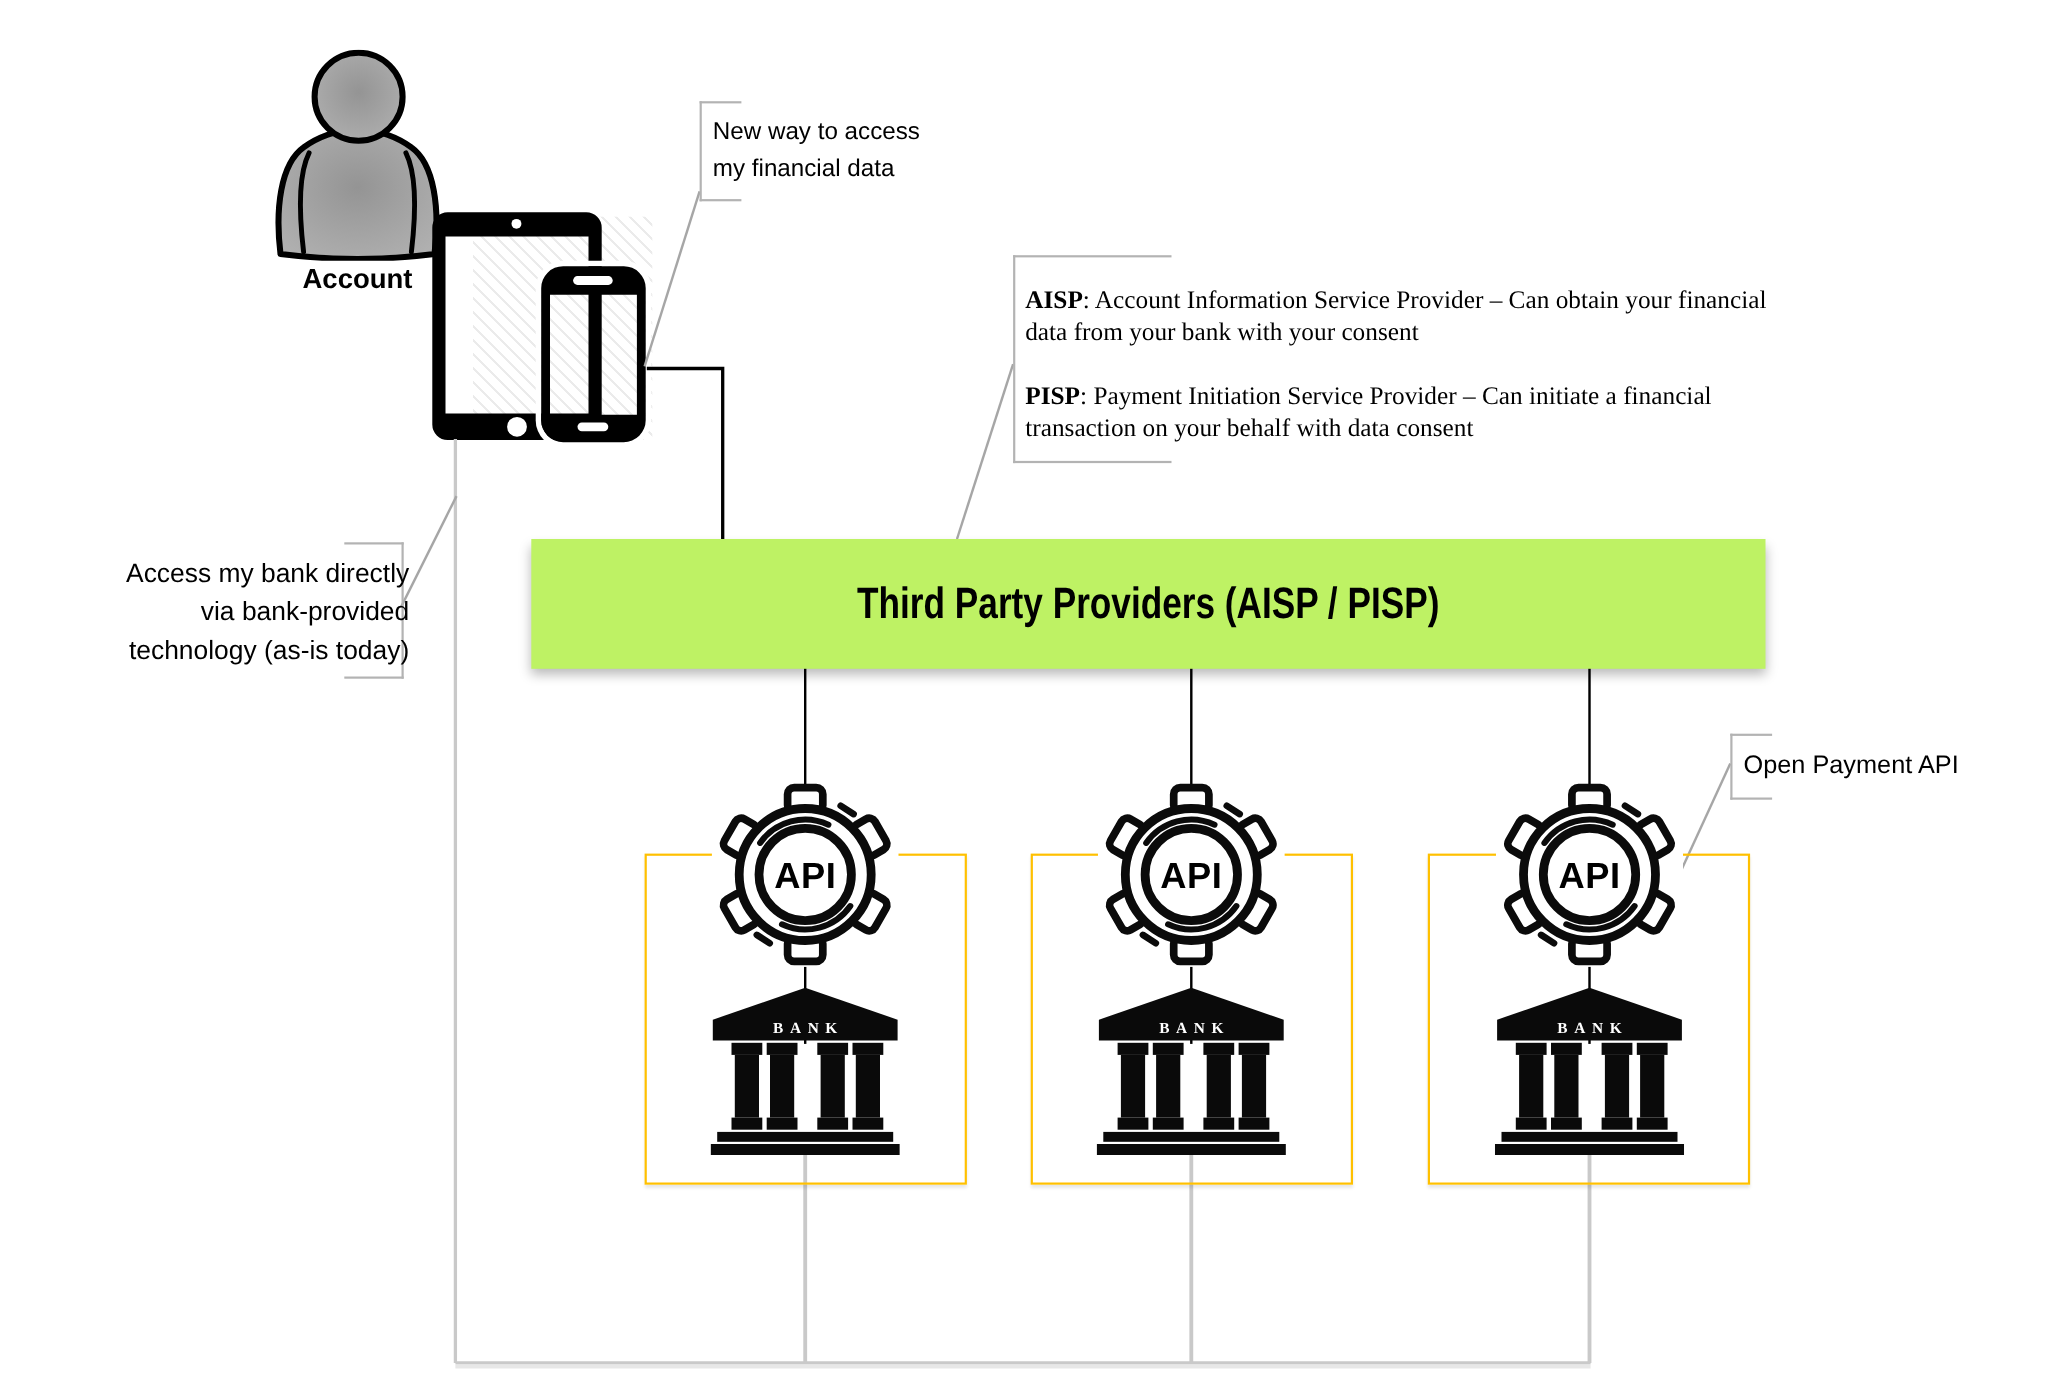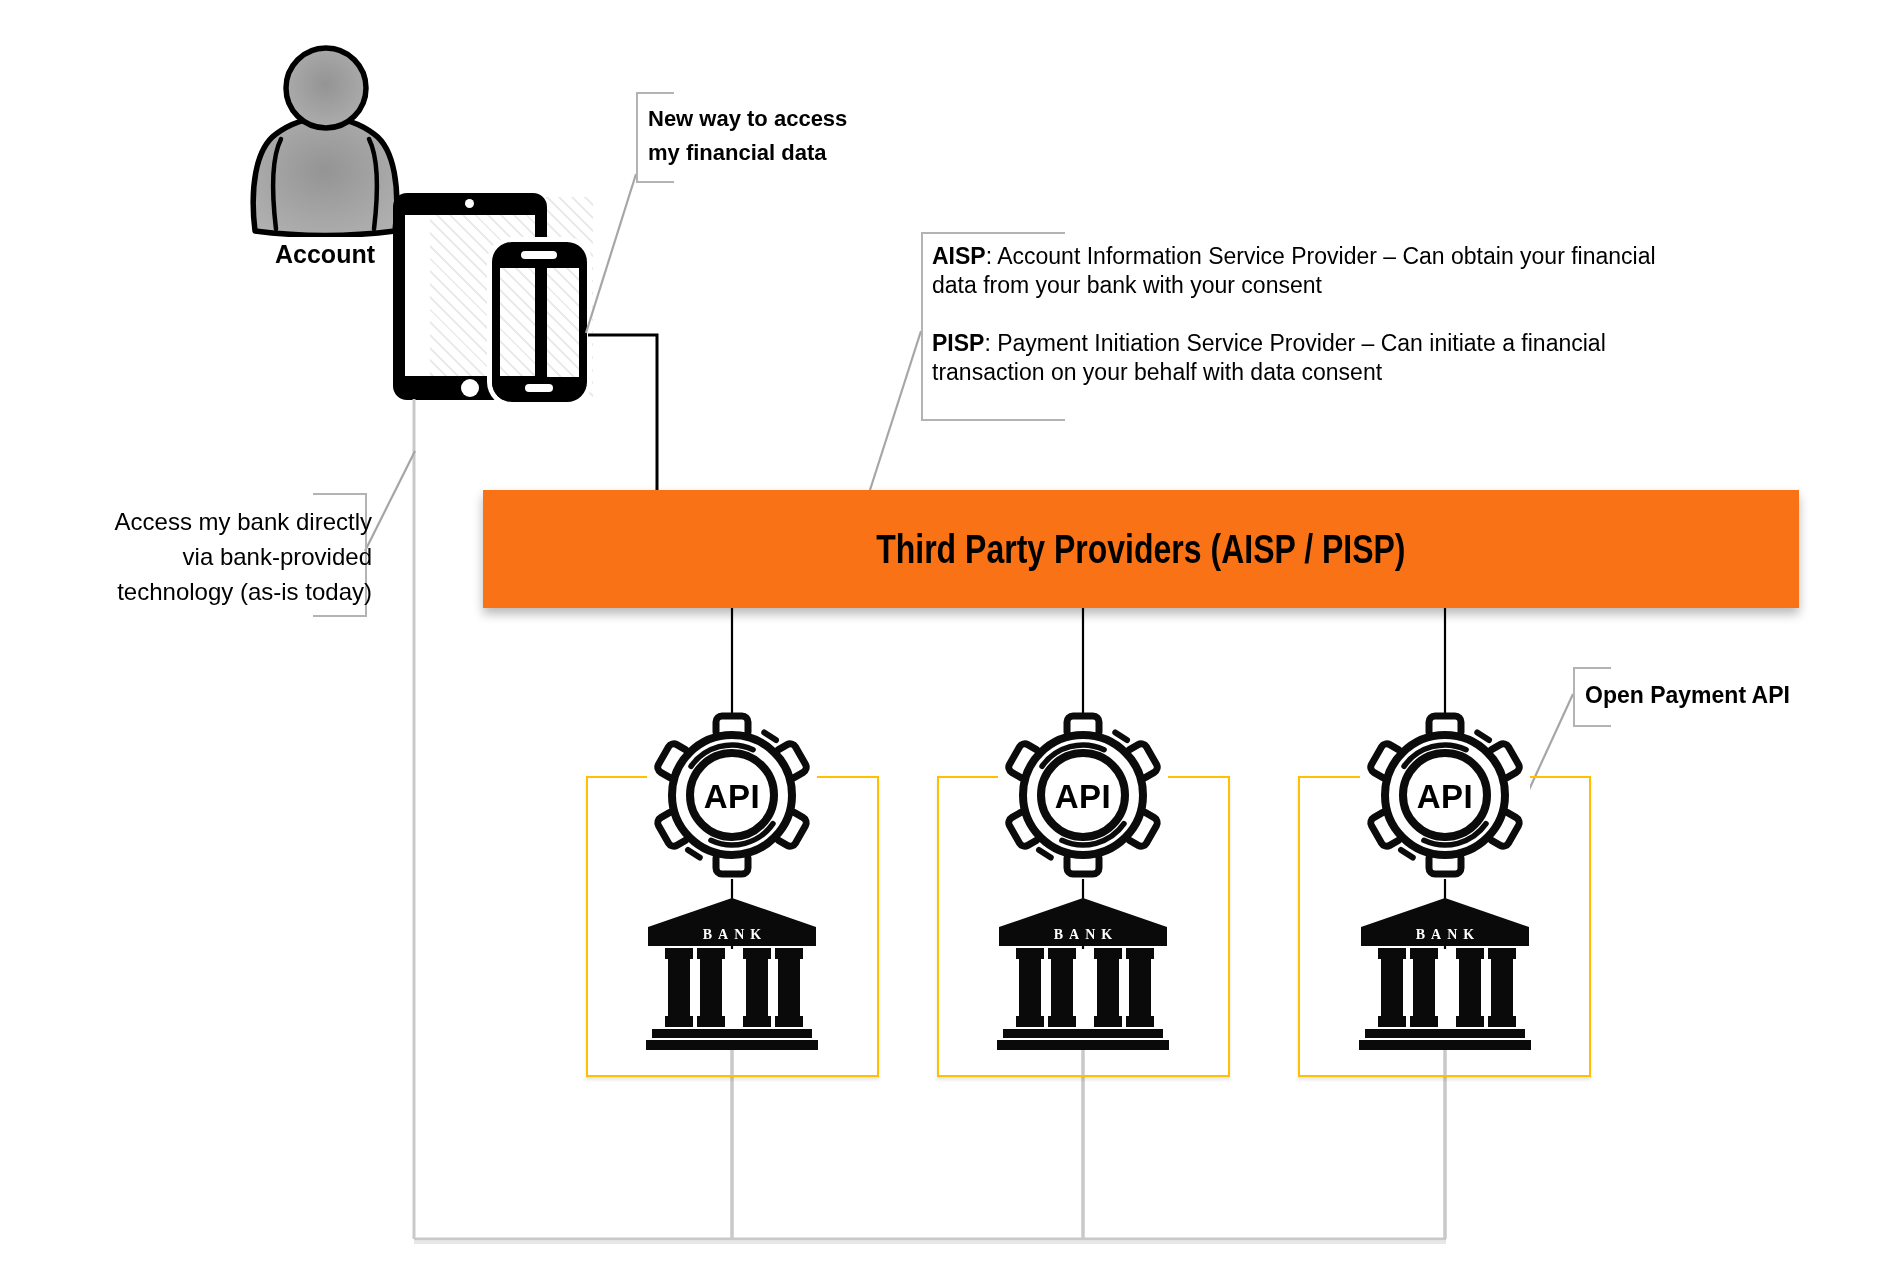--- a/index.html
+++ b/index.html
@@ -26,40 +26,40 @@
   .phone{
     box-sizing:border-box;width:95px;height:160px;border-radius:20px;
     border-style:solid;border-color:#000;border-width:26px 8px 25px 8px;background:transparent;
     box-shadow:0 0 0 5px #fff;
   }
   .phone .spk{position:absolute;width:36px;height:8px;border-radius:4px;background:#fff;left:21px;top:-17px;}
   .phone .home{position:absolute;width:28px;height:8px;border-radius:4px;background:#fff;left:25px;top:116px;}
 
   
   .banner{
-    left:483px;top:490px;width:1316px;height:118px;background:#f97316;
+    left:483px;top:490px;width:1122px;height:118px;background:#bef264;
     display:flex;align-items:center;justify-content:center;
     box-shadow:0 6px 10px rgba(0,0,0,.28);
   }
   .banner .t{
     font-size:40px;font-weight:bold;white-space:nowrap;
     display:inline-block;transform:scaleX(.8);letter-spacing:0;
   }
 
   
   .bankbox{
     width:293px;height:301px;border:2px solid #FFC000;box-sizing:border-box;top:776px;
     box-shadow:0 3px 3px rgba(0,0,0,.10);
   }
 
   
   .br-l{border-left:2px solid #b3b3b3;border-top:2px solid #b3b3b3;border-bottom:2px solid #b3b3b3;}
   .br-r{border-right:2px solid #b3b3b3;border-top:2px solid #b3b3b3;border-bottom:2px solid #b3b3b3;}
 
-  .co-bold{font-weight:bold;font-size:22px;line-height:34px;white-space:nowrap;}
+  .co-bold{font-weight:normal;font-size:22px;line-height:34px;white-space:nowrap;}
   .co-reg{font-size:24px;line-height:35px;white-space:nowrap;}
   .aisp{font-size:23px;line-height:29px;width:840px;}
   .aisp p{margin:0;}
   .aisp p + p{margin-top:29px;}
   .aisp b{font-weight:bold;}
 
   .consumer-label{font-size:25px;font-weight:bold;text-align:center;}
 
   svg text{font-family:"Liberation Sans","DejaVu Sans",sans-serif;}
   .bank-word{font-family:"Liberation Serif","DejaVu Serif",serif;}
@@ -259,21 +259,21 @@
   </div>
 
   <div class="abs br-r" style="left:313px;top:493px;width:52px;height:120px;"></div>
   <div class="abs co-reg" style="left:72px;top:504px;width:300px;text-align:right;">
     <div>Access my bank directly</div>
     <div>via bank-provided</div>
     <div>technology (as-is today)</div>
   </div>
 
   <div class="abs br-l" style="left:921px;top:232px;width:142px;height:185px;"></div>
-  <div class="abs aisp" style="left:932px;top:242px;">
+  <div class="abs aisp" style="left:932px;top:258px;font-family:Liberation Serif, serif;">
     <p><b>AISP</b><span>: Account Information Service Provider – Can obtain your financial</span><br><span>data from your bank with your consent</span></p>
     <p><b>PISP</b><span>: Payment Initiation Service Provider – Can initiate a financial</span><br><span>transaction on your behalf with data consent</span></p>
   </div>
 
   <div class="abs br-l" style="left:1573px;top:667px;width:36px;height:56px;"></div>
   <div class="abs co-bold" style="left:1585px;top:679px;font-size:23px;line-height:32px;">Open Payment API</div>
 
 </div>
 
 </body></html>

